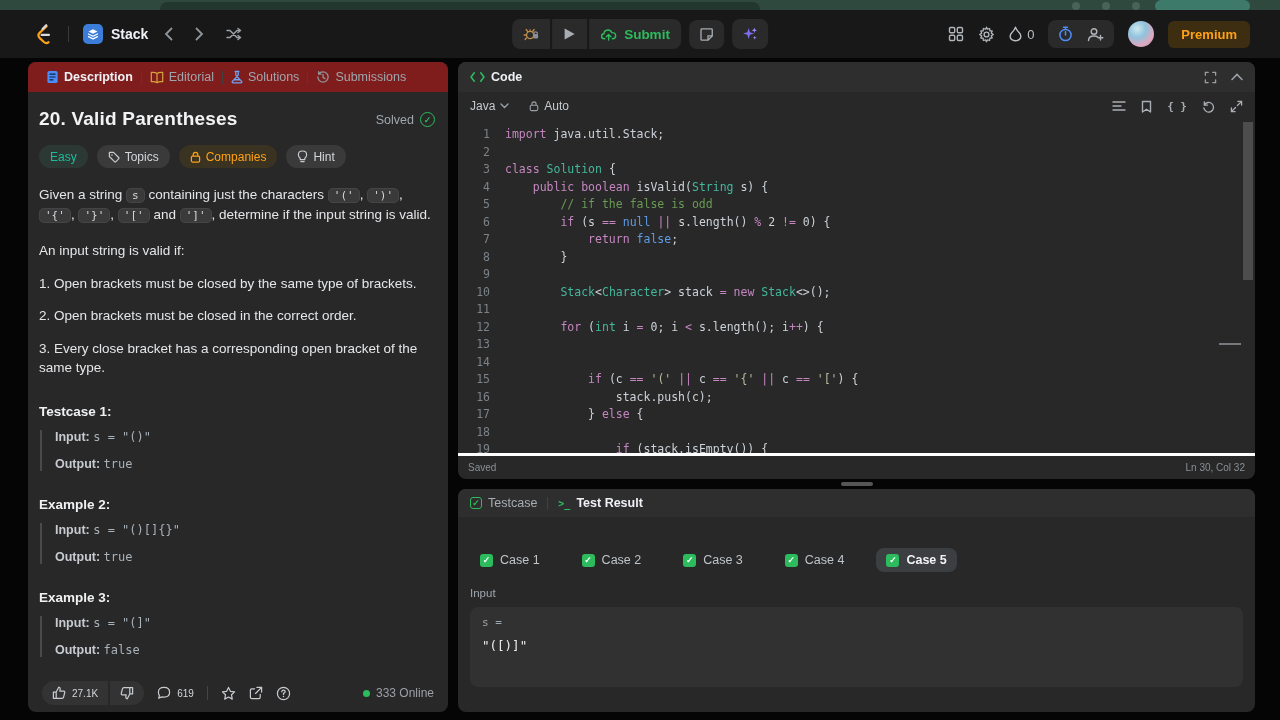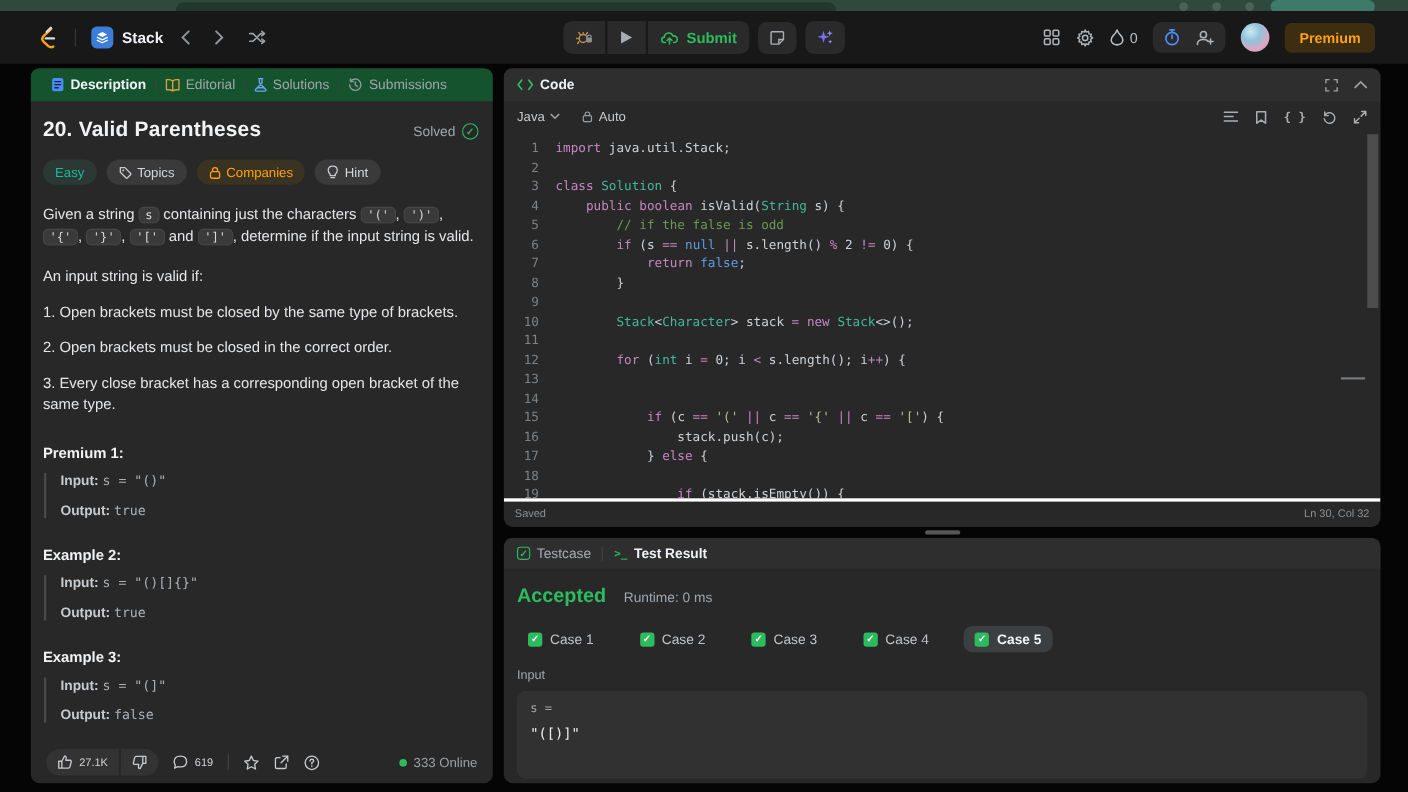--- a/index.html
+++ b/index.html
@@ -39,21 +39,21 @@
     background:radial-gradient(circle at 35% 30%, #cfe9ee 0%, #8fc3dd 35%, #e3a6bd 70%, #5f7f9e 100%); }
   .premium-btn { background:#3d2e12; color:#ffa116; font-size:13px; font-weight:700;
     border-radius:6px; padding:6px 13px; cursor:pointer; }
 
   
   .main { display:flex; padding:4px 25px 8px 28px; height:662px; gap:10px; }
   .panel { background:#282828; border-radius:8px; overflow:hidden; display:flex; flex-direction:column; }
 
   
   .left-panel { width:420px; }
-  .tabbar { height:30px; background:#14532d; display:flex; align-items:center; padding:0 10px; flex-shrink:0; }
+  .tabbar { height:30px; background:#7f1d1d; display:flex; align-items:center; padding:0 10px; flex-shrink:0; }
   .tab { display:flex; align-items:center; gap:5px; font-size:12.5px; color:#9fa5ab; padding:0 8px; cursor:pointer; white-space:nowrap; }
   .tab.active { color:#eff1f6; font-weight:700; }
   .tab-sep { width:1px; height:13px; background:#414141; }
   .left-content { flex:1; overflow:hidden; padding:16px 13px 0 11px; }
   .title-row { display:flex; align-items:flex-start; justify-content:space-between; }
   .prob-title { font-size:19px; font-weight:700; color:#f2f3f5; letter-spacing:.2px; }
   .solved { display:flex; align-items:center; gap:6px; font-size:12.5px; color:#9fa6ad; margin-top:4px; }
   .check-circle { width:15px; height:15px; border-radius:50%; border:1.5px solid #2cbb5d; color:#2cbb5d;
     font-size:9px; display:flex; align-items:center; justify-content:center; font-weight:700; }
   .badge-row { display:flex; gap:9px; margin-top:15px; }
@@ -333,21 +333,21 @@
 
       <div class="desc" id="desc-p1"><span>Given a string </span><span class="chip">s</span><span> containing just the characters </span><span class="chip">'('</span><span>, </span><span class="chip">')'</span><span>, </span><span class="chip">'{'</span><span>, </span><span class="chip">'}'</span><span>, </span><span class="chip">'['</span><span> and </span><span class="chip">']'</span><span>, determine if the input string is valid.</span></div>
       <div class="desc-p2">An input string is valid if:</div>
 
       <div class="rules">
         <div class="rule">1. Open brackets must be closed by the same type of brackets.</div>
         <div class="rule">2. Open brackets must be closed in the correct order.</div>
         <div class="rule">3. Every close bracket has a corresponding open bracket of the same type.</div>
       </div>
 
-      <div class="example-label">Premium 1:</div>
+      <div class="example-label">Testcase 1:</div>
       <div class="example-box">
         <div class="io-line"><span class="io-key">Input:</span> <span class="io-val">s = "()"</span></div>
         <div class="io-line"><span class="io-key">Output:</span> <span class="io-val">true</span></div>
       </div>
 
       <div class="example-label">Example 2:</div>
       <div class="example-box">
         <div class="io-line"><span class="io-key">Input:</span> <span class="io-val">s = "()[]{}"</span></div>
         <div class="io-line"><span class="io-key">Output:</span> <span class="io-val">true</span></div>
       </div>
@@ -513,24 +513,20 @@
           <span>Testcase</span>
         </div>
         <div class="tab-sep"></div>
         <div class="test-tab active">
           <span class="term-glyph">&gt;_</span>
           <span>Test Result</span>
         </div>
       </div>
 
       <div class="test-body">
-        <div class="result-row">
-          <span class="accepted">Accepted</span>
-          <span class="runtime">Runtime: 0 ms</span>
-        </div>
         <div class="cases-row">
           <div class="case-chip">
               <span class="cbox">✓</span>
               <span>Case 1</span>
             </div>
           <div class="case-chip">
               <span class="cbox">✓</span>
               <span>Case 2</span>
             </div>
           <div class="case-chip">

